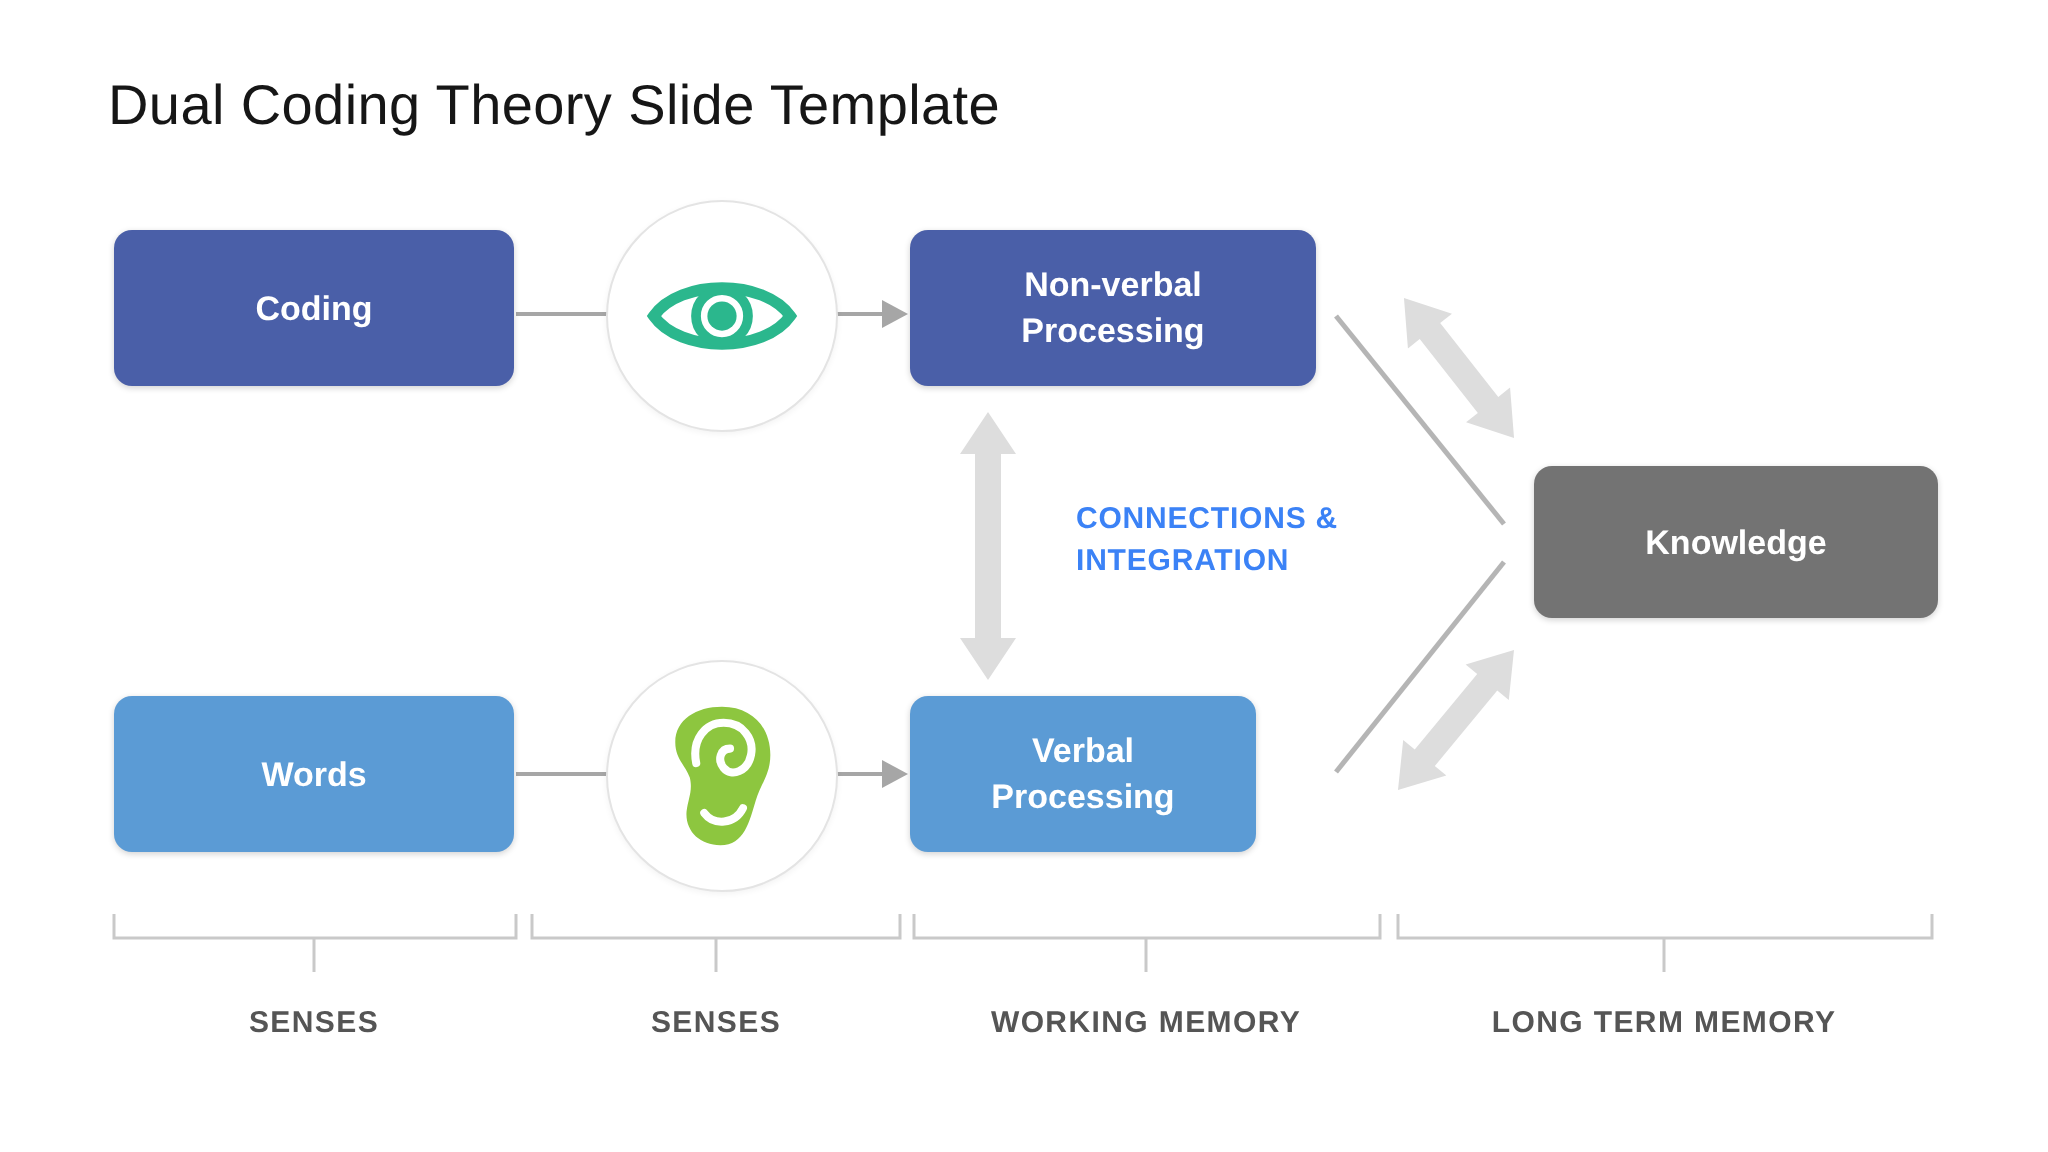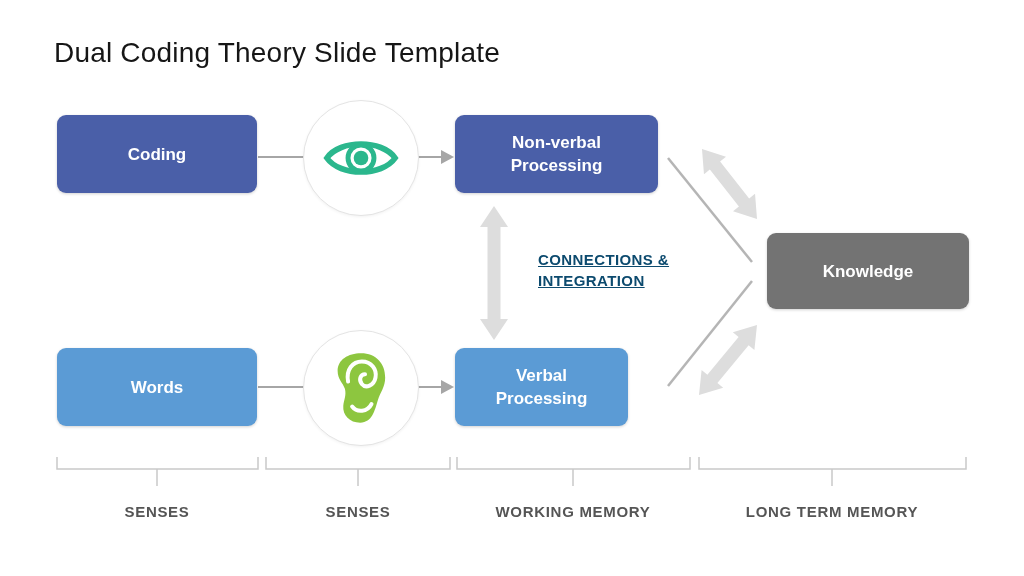--- a/index.html
+++ b/index.html
@@ -29,23 +29,22 @@
   .box-dark{background:#4a5fa8;}
   .box-light{background:#5b9bd5;}
   .box-bright{background:#737373;}
   .box-picture{left:57px;top:115px;width:200px;height:78px;}
   .box-words{left:57px;top:348px;width:200px;height:78px;}
   .box-nonverbal{left:455px;top:115px;width:203px;height:78px;}
   .box-verbal{left:455px;top:348px;width:173px;height:78px;}
   .box-knowledge{left:767px;top:233px;width:202px;height:76px;}
   .center-label{
     position:absolute;left:538px;top:249px;z-index:2;
-    font-size:15px;font-weight:bold;color:#0c4a6e;line-height:21px;
+    font-size:15px;font-weight:bold;color:#3b82f6;line-height:21px;
     letter-spacing:0.4px;
-    text-decoration:underline;
   }
   .stage-label{
     position:absolute;top:503px;transform:translateX(-50%);z-index:2;
     font-size:15px;font-weight:bold;color:#555555;letter-spacing:0.7px;
     white-space:nowrap;
   }
   .stage-stimuli{left:157px;}
   .stage-senses{left:358px;}
   .stage-working{left:573px;}
   .stage-longterm{left:832px;}

